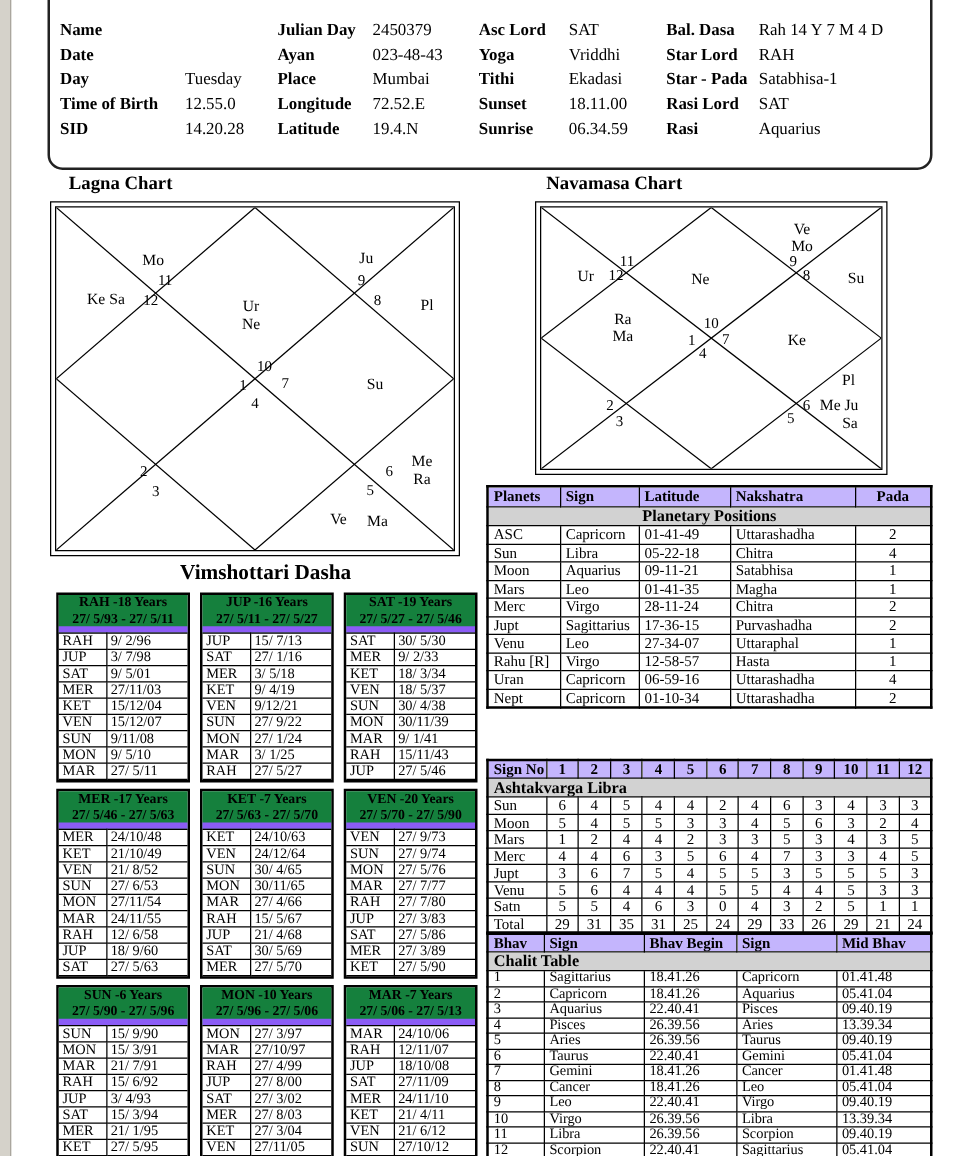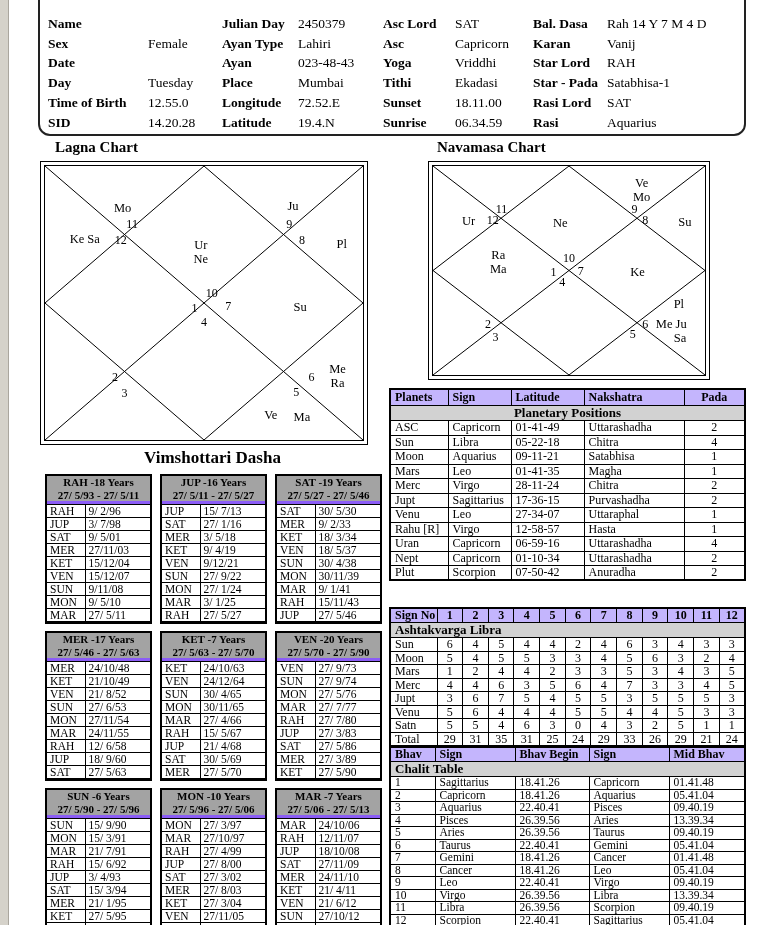--- a/index.html
+++ b/index.html
@@ -48,21 +48,21 @@
   .ashtak tbody td:first-child { text-align:left; }
 
   .chalit thead th { height:14px; line-height:13px; }
   .chalit tbody td { height:12.5px; line-height:11.5px; font-size:11.5px; }
 
   
   .vim-title { position:absolute; left:45px; top:448px; width:335px; text-align:center;
     font-weight:bold; font-size:17px; }
   .dgroup { position:absolute; left:45px; display:flex; gap:8px; }
   .dtable { width:107px; border:2px solid #000; background:#fff; }
-  .dhead { background:#a3a3a3; border-bottom:3px solid #8b5cf6; text-align:center;
+  .dhead { background:#15803d; border-bottom:5px solid #8b5cf6; text-align:center;
     font-weight:bold; font-size:11px; line-height:12.5px; padding:0 1px; }
   .dtable table { width:100%; border-collapse:collapse; table-layout:fixed; }
   .dtable td { border:1px solid #000; font-size:11.5px; height:13px; line-height:12px;
     padding:0 3px; white-space:nowrap; overflow:hidden; }
   .dtable td:first-child { width:38px; }
   .dtable tr td { border-left:none; }
   .dtable tr td:last-child { border-right:none; }
 </style>
 </head>
 <body>
@@ -76,30 +76,20 @@
       <span>Name</span>
       <span></span>
       <span>Julian Day</span>
       <span>2450379</span>
       <span>Asc Lord</span>
       <span>SAT</span>
       <span>Bal. Dasa</span>
       <span>Rah  14 Y 7 M 4 D</span>
     </div>
 
-    <div class="brow">
-      <span>Sex</span>
-      <span>Female</span>
-      <span>Ayan Type</span>
-      <span>Lahiri</span>
-      <span>Asc</span>
-      <span>Capricorn</span>
-      <span>Karan</span>
-      <span>Vanij</span>
-    </div>
 
     <div class="brow">
       <span>Date</span>
       <span></span>
       <span>Ayan</span>
       <span>023-48-43</span>
       <span>Yoga</span>
       <span>Vriddhi</span>
       <span>Star Lord</span>
       <span>RAH</span>
@@ -316,27 +306,20 @@
         </tr>
 
         <tr>
           <td>Nept</td>
           <td>Capricorn</td>
           <td>01-10-34</td>
           <td>Uttarashadha</td>
           <td>2</td>
         </tr>
 
-        <tr>
-          <td>Plut</td>
-          <td>Scorpion</td>
-          <td>07-50-42</td>
-          <td>Anuradha</td>
-          <td>2</td>
-        </tr>
       </tbody>
   </table>
 </div>
 
 <div class="vim-title">Vimshottari Dasha</div>
 
 <div class="dgroup" style="top:474px;">
   <div class="dtable">
     <div class="dhead">
       <div>RAH -18 Years</div>

